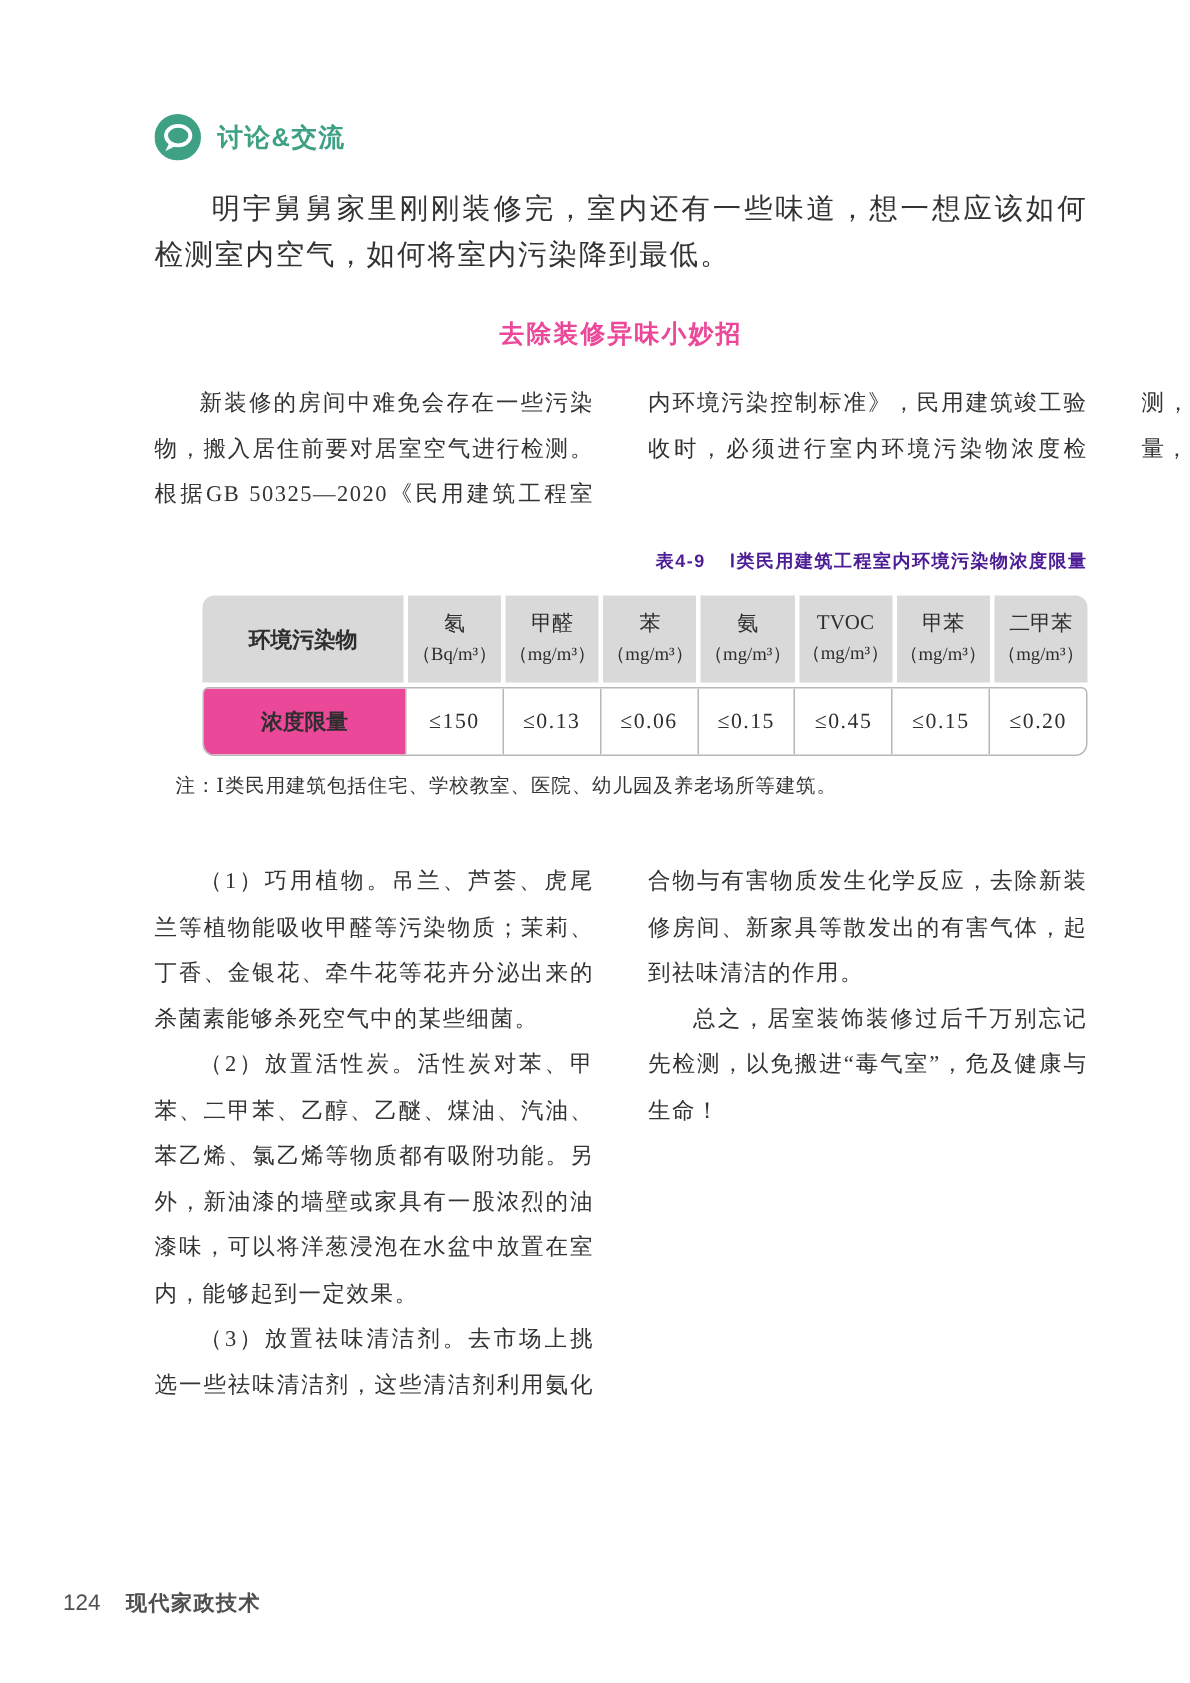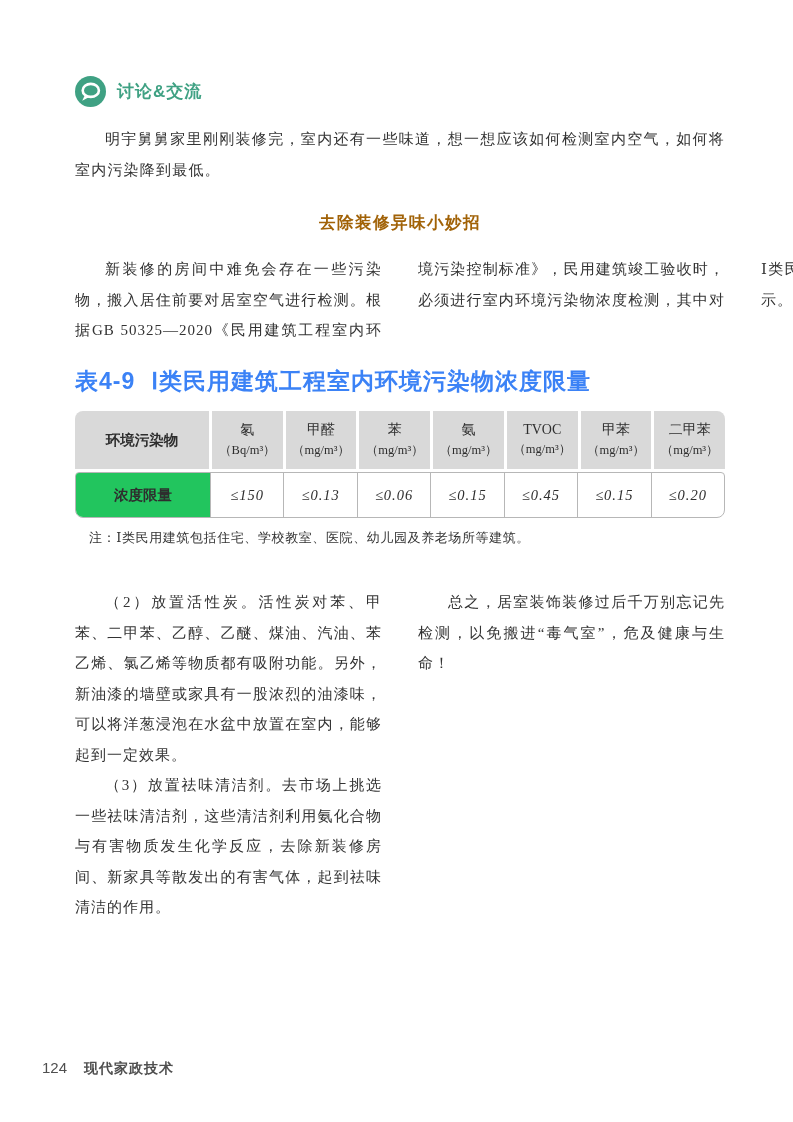--- a/index.html
+++ b/index.html
@@ -5,92 +5,93 @@
   html, body { margin: 0; padding: 0; background: #ffffff; }
   .page {
     position: relative;
     width: 793px; height: 1122px;
     margin: 0 auto;
     background: #ffffff;
     font-family: "Liberation Serif", "DejaVu Serif", serif;
     color: #333333;
     overflow: hidden;
     box-sizing: border-box;
+    padding-left: 28px;
   }
   .content { padding: 76px 68px 0 75px; }
 
   
   .section-header { display: flex; align-items: center; }
   .icon-circle { width: 31px; height: 31px; flex: none; }
   .section-title {
     font-family: "Liberation Sans", sans-serif;
     font-weight: bold; font-size: 17px;
     color: #3fa183; margin-left: 11px; letter-spacing: 1px;
   }
   .dotted-line {
     flex: 1; height: 0; margin-left: 14px; margin-top: 2px;
     border-top: 2.5px dotted #7cbfa7;
   }
 
   
   .discussion-text {
     margin: 17px 0 0 0;
-    font-size: 15px; line-height: 31px;
+    font-size: 19px; line-height: 31px;
     text-align: justify; text-indent: 2em; letter-spacing: 1.2px;
   }
 
   .extended-reading { margin-top: 26px; }
   .article-title {
     margin-top: 13px; text-align: center;
     font-family: "Liberation Sans", sans-serif;
-    font-weight: bold; font-size: 16.5px; color: #a16207; letter-spacing: 1.5px;
+    font-weight: bold; font-size: 16.5px; color: #ec4899; letter-spacing: 1.5px;
   }
 
   
   .cols {
     column-count: 2; column-gap: 36px; column-fill: auto;
     font-size: 15px; line-height: 30.5px;
     text-align: justify; letter-spacing: 1px;
   }
   .cols p { margin: 0; text-indent: 2em; }
   .intro-cols { margin-top: 20px; height: 96px; }
   .body-cols  { margin-top: 40px; height: 372px; }
 
   
   .table-title {
-    margin-top: 16px; text-align: left;
+    margin-top: 16px; text-align: right;
     font-family: "Liberation Sans", sans-serif;
-    font-weight: bold; font-size: 23px; color: #3b82f6; letter-spacing: 1px;
+    font-weight: bold; font-size: 12px; color: #4c1d95; letter-spacing: 1px;
   }
   .table-title .tbl-label { margin-right: 16px; }
-  .pollutant-table { margin-top: 14px; }
+  .pollutant-table { margin-top: 14px; margin-left: 32px; }
   .t-head { display: flex; gap: 3px; }
   .h-cell {
     background: #d9d9d9; height: 58px; flex: 1;
     display: flex; flex-direction: column; justify-content: center; align-items: center;
   }
   .h-cell.h-first {
     flex: none; width: 134px; border-top-left-radius: 8px;
     font-family: "Liberation Sans", sans-serif; font-weight: bold; font-size: 14.5px; color: #2e2e2e;
   }
   .h-cell.h-last { border-top-right-radius: 8px; }
   .h-name { font-size: 14px; color: #2e2e2e; }
   .h-unit { font-size: 12.5px; margin-top: 3px; color: #2e2e2e; }
   .t-body {
     margin-top: 3px; display: flex; height: 44px;
     border: 1px solid #b7b7b7; border-radius: 4px 4px 8px 8px; overflow: hidden;
   }
   .d-first {
-    flex: none; width: 134px; background: #22c55e;
+    flex: none; width: 134px; background: #ec4899;
     display: flex; align-items: center; justify-content: center;
     font-family: "Liberation Sans", sans-serif; font-weight: bold; font-size: 14.5px; color: #2e2e2e;
   }
   .d-cell {
     flex: 1; display: flex; align-items: center; justify-content: center;
-    font-size: 14.5px; border-left: 1px solid #b7b7b7; letter-spacing: 1px; color: #2e2e2e; font-style: italic;
+    font-size: 14.5px; border-left: 1px solid #b7b7b7; letter-spacing: 1px; color: #2e2e2e;
   }
   .table-note { margin: 11px 0 0 14px; font-size: 13px; letter-spacing: 0.6px; }
 
   
   .footer {
     position: absolute; left: 42px; bottom: 44px;
     display: flex; align-items: baseline;
     font-family: "Liberation Sans", sans-serif; color: #4f4f4f;
   }
   .page-number { font-size: 15px; }
@@ -166,20 +167,21 @@
           <div class="d-cell">≤0.15</div>
           <div class="d-cell">≤0.45</div>
           <div class="d-cell">≤0.15</div>
           <div class="d-cell">≤0.20</div>
         </div>
       </div>
 
       <div class="table-note">注：Ⅰ类民用建筑包括住宅、学校教室、医院、幼儿园及养老场所等建筑。</div>
 
       <div class="cols body-cols">
+        <p>（1）巧用植物。吊兰、芦荟、虎尾兰等植物能吸收甲醛等污染物质；茉莉、丁香、金银花、牵牛花等花卉分泌出来的杀菌素能够杀死空气中的某些细菌。</p>
         <p>（2）放置活性炭。活性炭对苯、甲苯、二甲苯、乙醇、乙醚、煤油、汽油、苯乙烯、氯乙烯等物质都有吸附功能。另外，新油漆的墙壁或家具有一股浓烈的油漆味，可以将洋葱浸泡在水盆中放置在室内，能够起到一定效果。</p>
         <p>（3）放置祛味清洁剂。去市场上挑选一些祛味清洁剂，这些清洁剂利用氨化合物与有害物质发生化学反应，去除新装修房间、新家具等散发出的有害气体，起到祛味清洁的作用。</p>
         <p>总之，居室装饰装修过后千万别忘记先检测，以免搬进“毒气室”，危及健康与生命！</p>
       </div>
     </div>
   </div>
 
   <div class="footer">
     <span class="page-number">124</span>
     <span class="book-title">现代家政技术</span>

